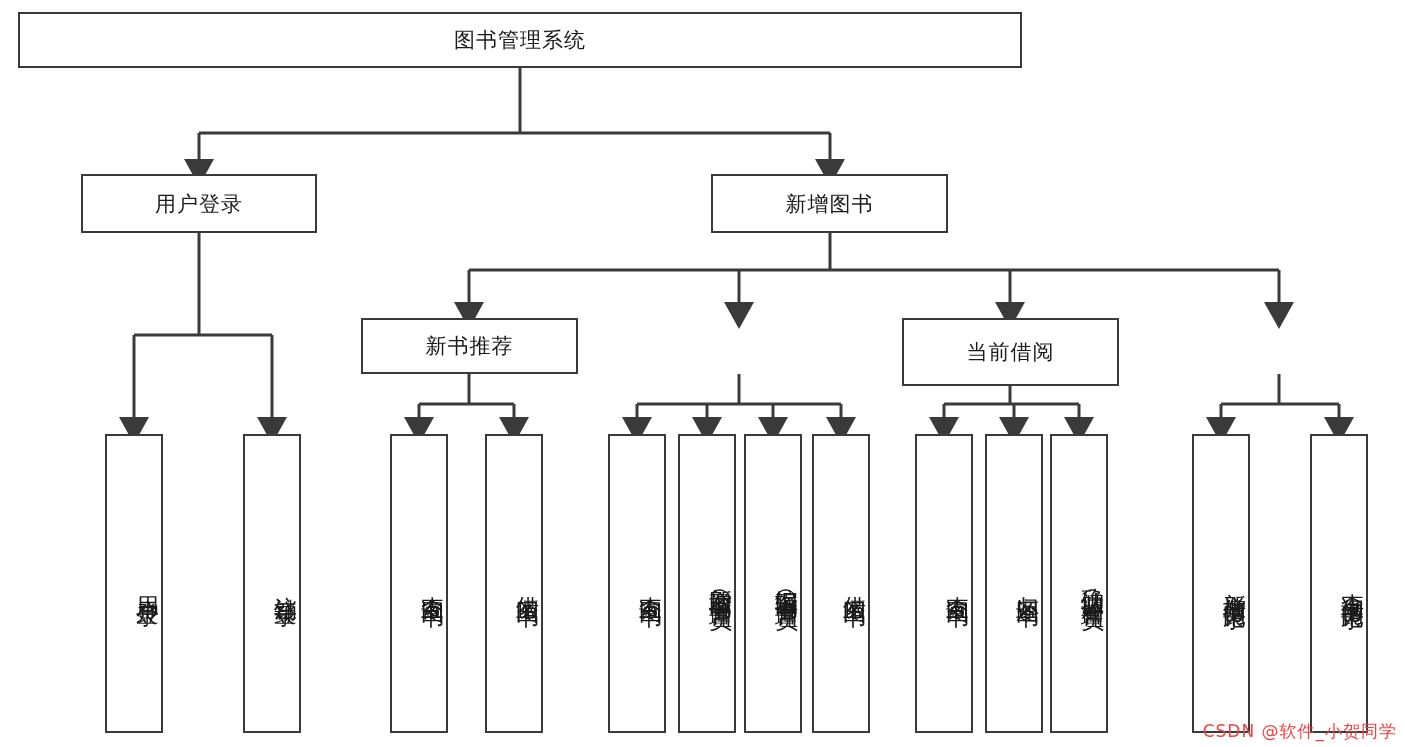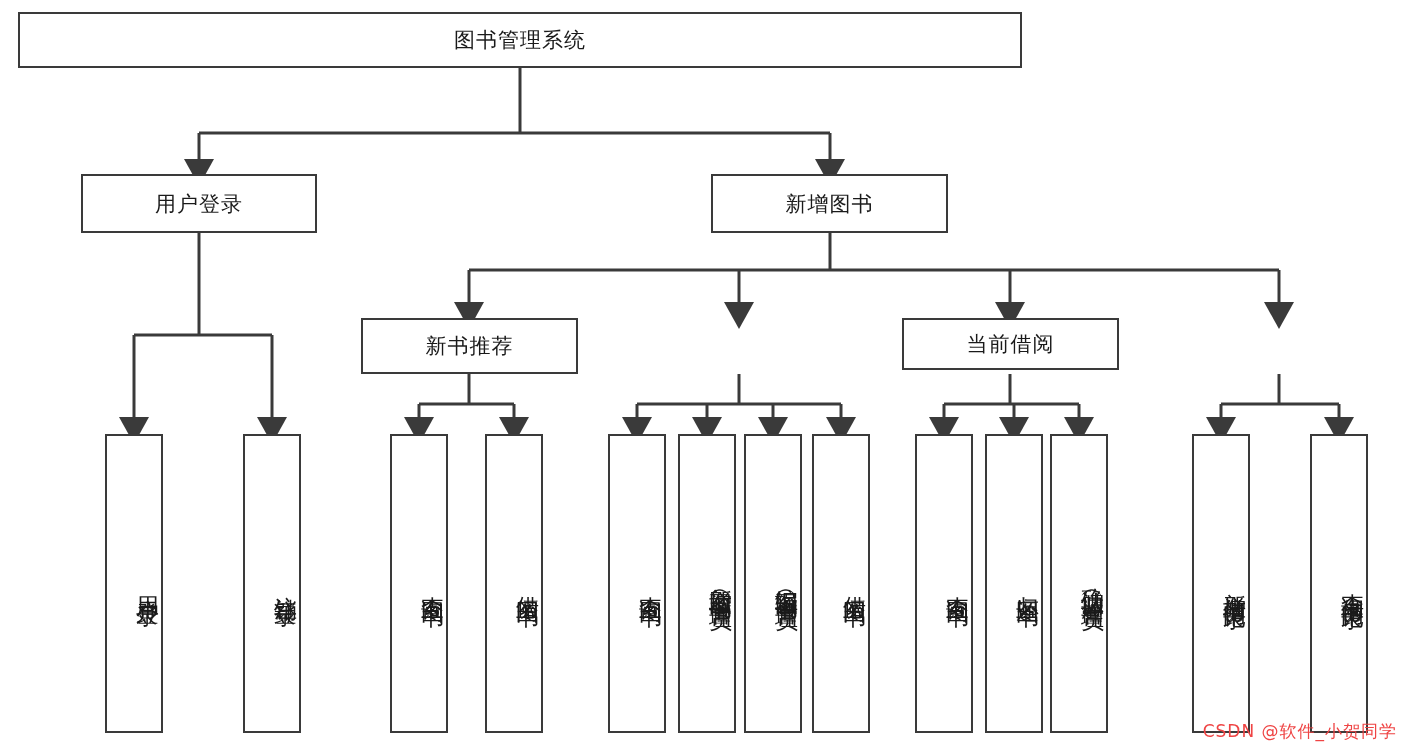--- a/index.html
+++ b/index.html
@@ -117,21 +117,21 @@
   <div class="node h" style="left:81px;top:174px;width:236px;height:59px;">
     <span>用户登录</span>
   </div>
   <div class="node h" style="left:711px;top:174px;width:237px;height:59px;">
     <span>新增图书</span>
   </div>
 
   <div class="node h" style="left:361px;top:318px;width:217px;height:56px;text-align:center;">
     <span>新书推荐</span>
   </div>
-  <div class="node h" style="left:902px;top:318px;width:217px;height:52px;">
+  <div class="node h" style="left:902px;top:318px;width:217px;height:68px;">
     <span>当前借阅</span>
   </div>
 
   <div class="node leaf" style="left:105px;top:434px;width:58px;height:299px;">
     <span class="leaf-text">用户登录</span>
   </div>
   <div class="node leaf" style="left:243px;top:434px;width:58px;height:299px;">
     <span class="leaf-text">注销登录</span>
   </div>
 

